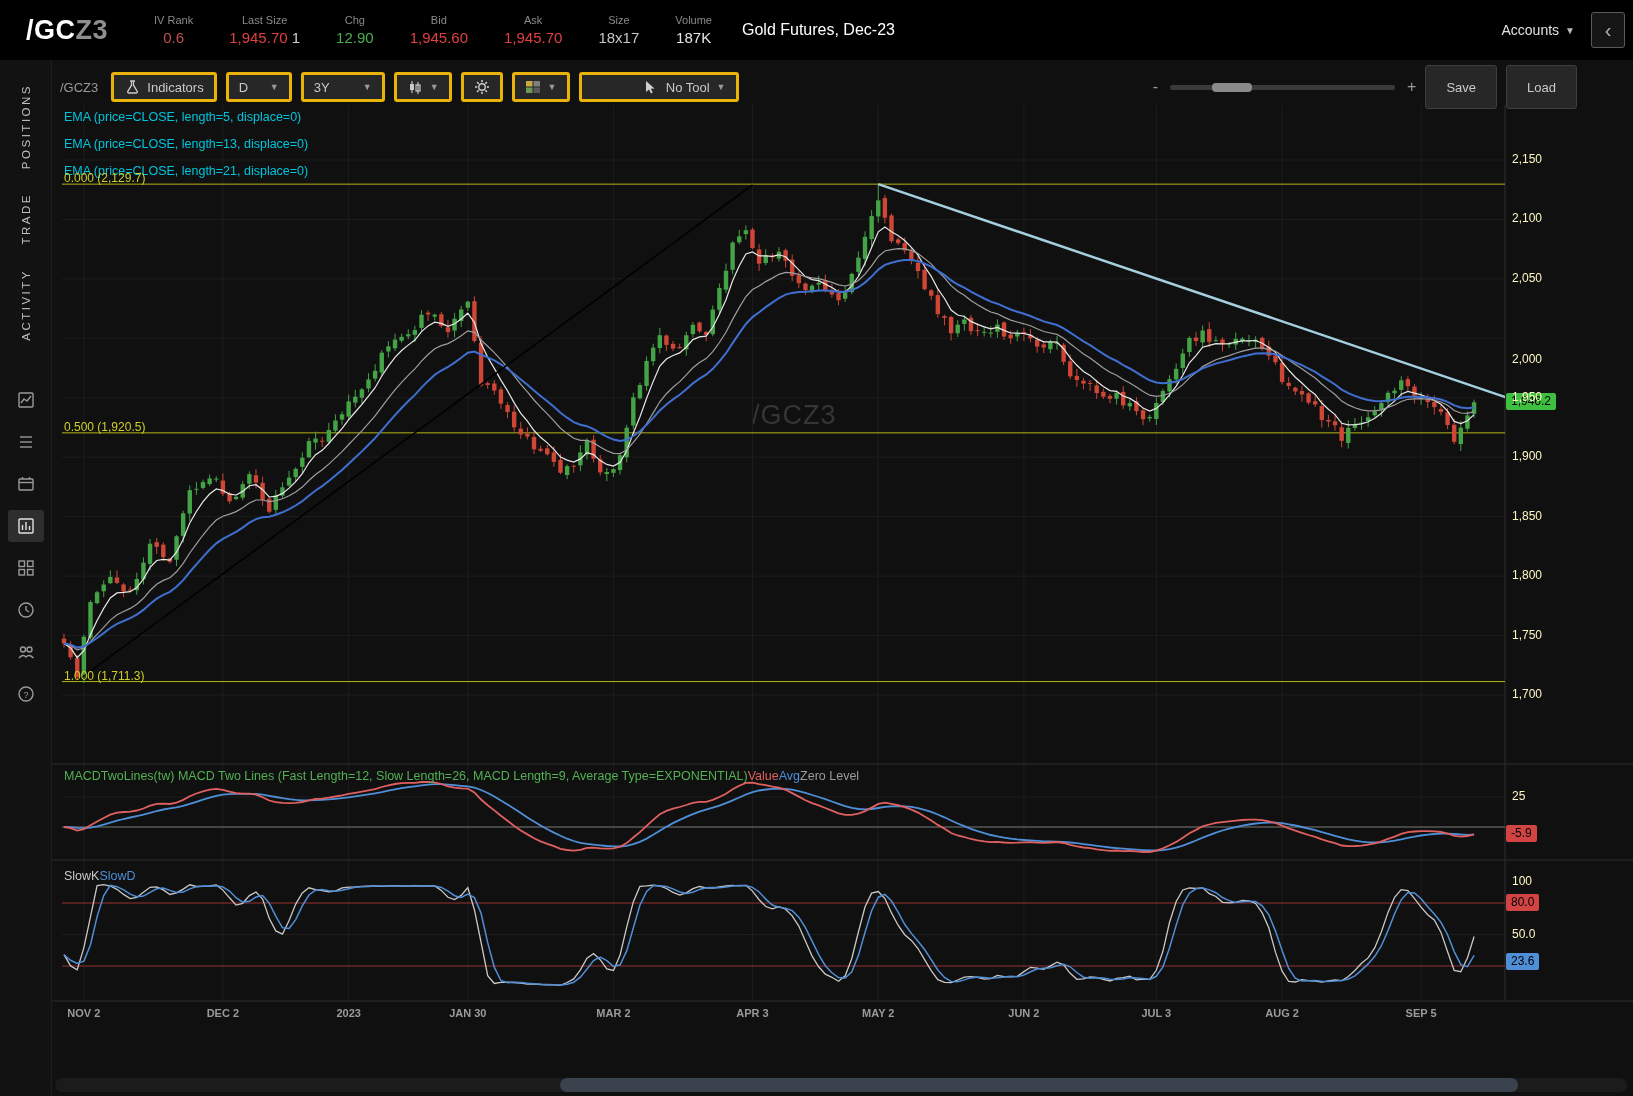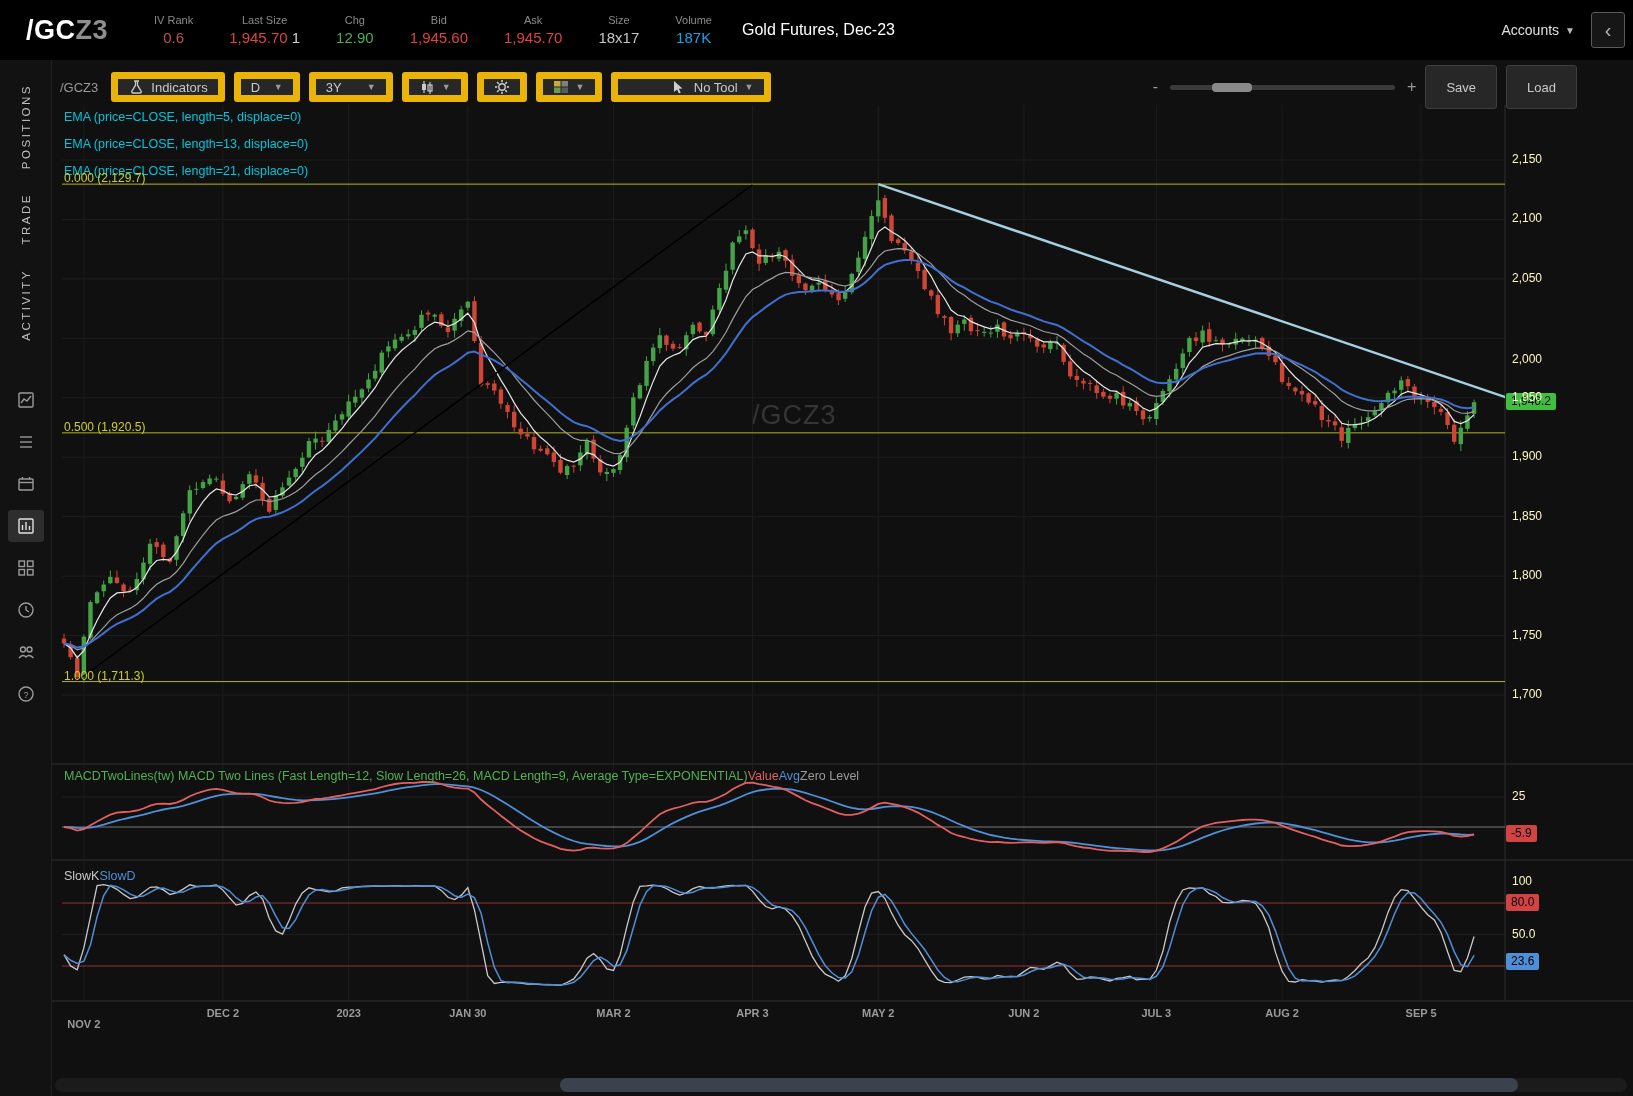--- a/index.html
+++ b/index.html
@@ -22,21 +22,21 @@
 .sidebar{position:absolute;left:0;top:60px;width:52px;height:1036px;background:#121212;border-right:1px solid #1f1f1f;z-index:5;display:flex;flex-direction:column;align-items:center}
 .side-tab{writing-mode:vertical-rl;transform:rotate(180deg);color:#c0c0c0;font-size:11.5px;letter-spacing:2.5px;margin-top:24px;cursor:pointer;user-select:none}
 .side-icons{margin-top:44px;display:flex;flex-direction:column;gap:10px;align-items:center}
 .side-icon{width:36px;height:32px;display:flex;align-items:center;justify-content:center;cursor:pointer;border-radius:3px}
 .side-icon.active{background:#2e2e2e}
 
 .chart-bg{position:absolute;left:52px;top:60px;width:1581px;height:1036px;background:#101010;z-index:0}
 #chart-svg{position:absolute;left:0;top:0;z-index:2;pointer-events:none}
 .toolbar{position:absolute;left:60px;top:71px;width:1565px;height:32px;display:flex;align-items:center;gap:9px;z-index:4}
 .tb-sym{color:#9a9a9a;font-size:13px;margin-right:4px}
-.tbtn{height:30px;background:#272727;border:7px solid #eab308;border-radius:3px;color:#c9c9c9;font-size:13px;display:flex;align-items:center;gap:7px;padding:0 10px;cursor:pointer;white-space:nowrap}
+.tbtn{height:30px;background:#272727;border:3px solid #eab308;border-radius:3px;color:#c9c9c9;font-size:13px;display:flex;align-items:center;gap:7px;padding:0 10px;cursor:pointer;white-space:nowrap}
 .tbtn .chev{font-size:9px;color:#9a9a9a}
 .zoom{margin-left:auto;display:flex;align-items:center;gap:12px}
 .zoom-sign{color:#9a9a9a;font-size:16px;cursor:pointer}
 .zoom-track{width:225px;height:5px;background:#3a3a3a;border-radius:3px;position:relative;cursor:pointer}
 .zoom-handle{position:absolute;left:42px;top:-2px;width:40px;height:9px;background:#8a8a8a;border-radius:4px;cursor:grab}
 .savload{height:44px;background:#272727;border:1px solid #3e3e3e;border-radius:3px;color:#c9c9c9;font-size:13px;padding:0 20px;display:flex;align-items:center;cursor:pointer}
 .savload.last{margin-right:48px}
 
 .ema-label{position:absolute;left:64px;font-size:12.5px;z-index:3;white-space:nowrap}
 .fib-label{position:absolute;left:64px;font-size:12px;z-index:3;white-space:nowrap}
@@ -572,21 +572,21 @@
       <div class="stat">
         <div class="stat-label">Ask</div>
         <div class="stat-value"><span style="color: rgb(224, 64, 64);">1,945.70</span></div>
       </div>
       <div class="stat">
         <div class="stat-label">Size</div>
         <div class="stat-value"><span style="color: rgb(197, 197, 197);">18x17</span></div>
       </div>
       <div class="stat">
         <div class="stat-label">Volume</div>
-        <div class="stat-value"><span style="color: #0ea5e9;">187K</span></div>
+        <div class="stat-value"><span style="color: #e5e5e5;">187K</span></div>
       </div>
     </div>
   <div class="desc">Gold Futures, Dec-23</div>
   <div class="hdr-right">
     <div class="accounts">
       <span>Accounts</span>
       <span class="chev">▼</span>
     </div>
     <div class="collapse">
         <span>‹</span>
@@ -761,21 +761,21 @@
     <div class="axlbl" style="top: 449.222px;">1,900</div>
     <div class="axlbl" style="top: 508.667px;">1,850</div>
     <div class="axlbl" style="top: 568.111px;">1,800</div>
     <div class="axlbl" style="top: 627.556px;">1,750</div>
     <div class="axlbl" style="top: 687px;">1,700</div>
     <div class="axlbl" style="top: 789px;">25</div>
     <div class="axlbl" style="top: 874px;">100</div>
     <div class="axlbl" style="top: 926.5px;">50.0</div>
   </div>
 <div class="xlabels">
-    <div class="xlbl" style="left: 51.86px; margin-top: 11px;">NOV 2</div>
+    <div class="xlbl" style="left: 51.86px;">NOV 2</div>
     <div class="xlbl" style="left: 190.88px;">DEC 2</div>
     <div class="xlbl" style="left: 316.66px;">2023</div>
     <div class="xlbl" style="left: 435.82px;">JAN 30</div>
     <div class="xlbl" style="left: 581.46px;">MAR 2</div>
     <div class="xlbl" style="left: 720.48px;">APR 3</div>
     <div class="xlbl" style="left: 846.26px;">MAY 2</div>
     <div class="xlbl" style="left: 991.9px;">JUN 2</div>
     <div class="xlbl" style="left: 1124.3px;">JUL 3</div>
     <div class="xlbl" style="left: 1250.08px;">AUG 2</div>
     <div class="xlbl" style="left: 1389.1px;">SEP 5</div>

